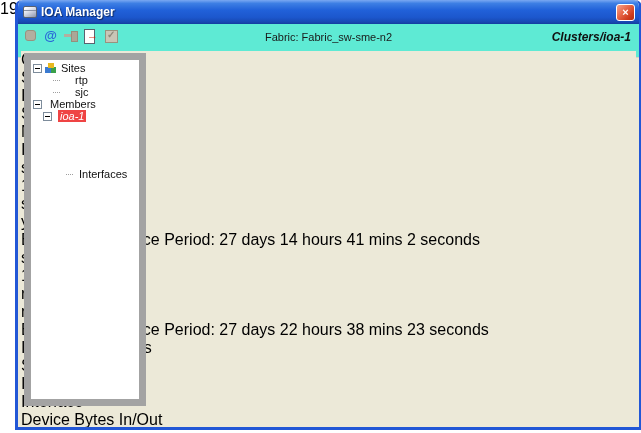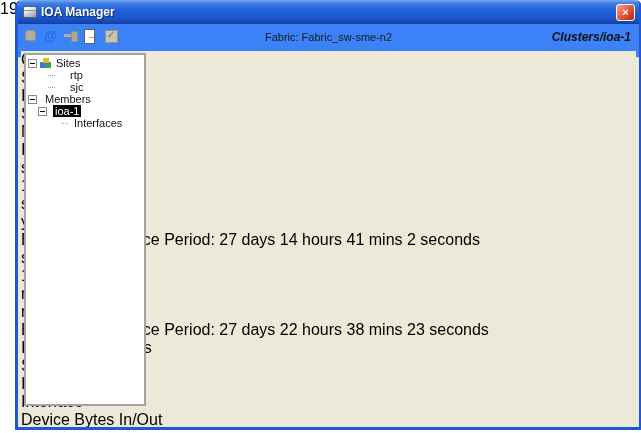--- a/index.html
+++ b/index.html
@@ -17,47 +17,47 @@
       background:linear-gradient(150deg,#ffffff 10%,#d8dce8 45%,#9aa2b8 90%);
       border:1px solid #5a6270; border-radius:2px; }
   .app-icon::before { content:""; position:absolute; left:0; right:0; top:3px; height:1px; background:#7a descendants; background:#8890a4; }
   .title { color:#fff; font-size:12px; font-weight:bold; text-shadow:1px 1px 1px rgba(0,0,0,.55); flex:1 1 auto; }
   .close-btn { width:19px; height:17px; border:1px solid #fff; border-radius:3px;
       background:linear-gradient(135deg,#f5a38c 0%,#e8694a 40%,#d03c1e 75%,#b52f12 100%);
       color:#fff; font-size:11px; font-weight:bold; line-height:15px; text-align:center; }
   .close-btn::before { content:"\00D7"; }
 
   
-  .toolbar { position:relative; height:34px; background:#3b82f6; border-bottom:1px solid #d8d4c2; }
+  .toolbar { position:relative; height:34px; background:#5eead4; border-bottom:1px solid #d8d4c2; }
   .ti { position:absolute; top:3px; width:17px; height:17px; }
   .ti1 { left:4px; }  .ti2 { left:24px; } .ti3 { left:44px; } .ti4 { left:64px; } .ti5 { left:84px; }
   .ti1::before { content:""; position:absolute; inset:3px; background:#b2ae9f; border:1px solid #97937f; border-radius:3px; }
   .ti2::before { content:"@"; position:absolute; inset:0; color:#2a66d8; font-weight:bold; font-size:13px; line-height:17px; text-align:center; }
   .ti3::before { content:""; position:absolute; left:2px; top:7px; width:12px; height:3px; background:#b2ae9f; }
   .ti3::after  { content:""; position:absolute; right:1px; top:4px; width:5px; height:9px; background:#aba797; border:1px solid #94907c; }
   .ti4::before { content:""; position:absolute; left:2px; top:2px; width:9px; height:13px; background:#fff; border:1px solid #5a6270; }
   .ti4::after  { content:"\2192"; position:absolute; left:5px; top:2px; color:#cc2810; font-weight:bold; font-size:11px; }
   .ti5::before { content:""; position:absolute; left:3px; top:3px; width:11px; height:11px; background:#c9c5b6; border:1px solid #97937f; }
   .ti5::after  { content:"\2713"; position:absolute; left:5px; top:2px; color:#8d897b; font-size:10px; font-weight:bold; }
   .fabric-label { position:absolute; left:0; right:0; top:7px; text-align:center; font-size:11px; color:#1a1a1a; }
   .context-label { position:absolute; right:8px; top:6px; font-size:12px; font-weight:bold; color:#111;font-style:italic; }
 
   
   .content { position:absolute; left:3px; right:3px; top:51px; bottom:3px; background:#ece9d8; }
 
   
   .tree-panel { position:absolute; left:3px; top:2px; width:122px; height:353px;
-      background:#fff; border:2px solid #a3a3a3; padding:2px 0 12px 2px; overflow:hidden; }
+      background:#fff; border:7px solid #a3a3a3; padding:2px 0 12px 2px; overflow:hidden; }
   .trow { display:flex; align-items:center; height:12px; line-height:12px; font-size:11px; color:#111; white-space:nowrap; }
-  .indent1 { padding-left:10px; } .indent2 { padding-left:20px; } .indent3 { padding-left:33px; }
+  .indent1 { padding-left:10px; } .indent2 { padding-left:20px; } .indent3 { padding-left:33px;margin-top:46px; }
   .dash { flex:0 0 7px; height:0; border-top:1px dotted #9e9e9e; margin-right:1px; }
   .expander { flex:0 0 9px; height:9px; background:#fff; border:1px solid #7d8c9b; position:relative; margin-right:3px; }
   .expander::before { content:""; position:absolute; left:1px; right:1px; top:3px; height:1px; background:#000; }
   .tlabel { padding:0 2px; }
-  .selected .tlabel { background:#000000; color:#fff; }
+  .selected .tlabel { background:#ef4444; color:#fff;font-style:italic; }
   .ticon { margin-right:3px; position:relative; flex:0 0 auto; }
   .sites-icon { width:11px; height:11px; }
   .sites-icon::before { content:""; position:absolute; left:0; top:4px; width:6px; height:6px; background:#3a7ad0; box-shadow:5px 0 0 #3aa04a; }
   .sites-icon::after { content:""; position:absolute; left:3px; top:0; width:6px; height:5px; background:#e8b820; }
   .db-icon { width:9px; height:10px; background:linear-gradient(180deg,#c9d5e5 0%,#8fa; background:linear-gradient(180deg,#c9d5e5 0%,#8aa0bd 100%); border:1px solid #64789a; border-radius:4px/3px; }
   .db-icon::before { content:""; position:absolute; left:0; right:0; top:0; height:3px; background:#dde9f5; border-radius:50%; }
   .globe-icon { width:11px; height:11px; border-radius:50%; border:1px solid #2a4a82;
       background:radial-gradient(circle at 35% 30%, #d9edfc 0%, #6a9ade 55%, #3567af 100%); }
   .cluster-icon { width:11px; height:11px;
       background:linear-gradient(0deg, transparent 4px, #c22618 4px, #c22618 7px, transparent 7px),

